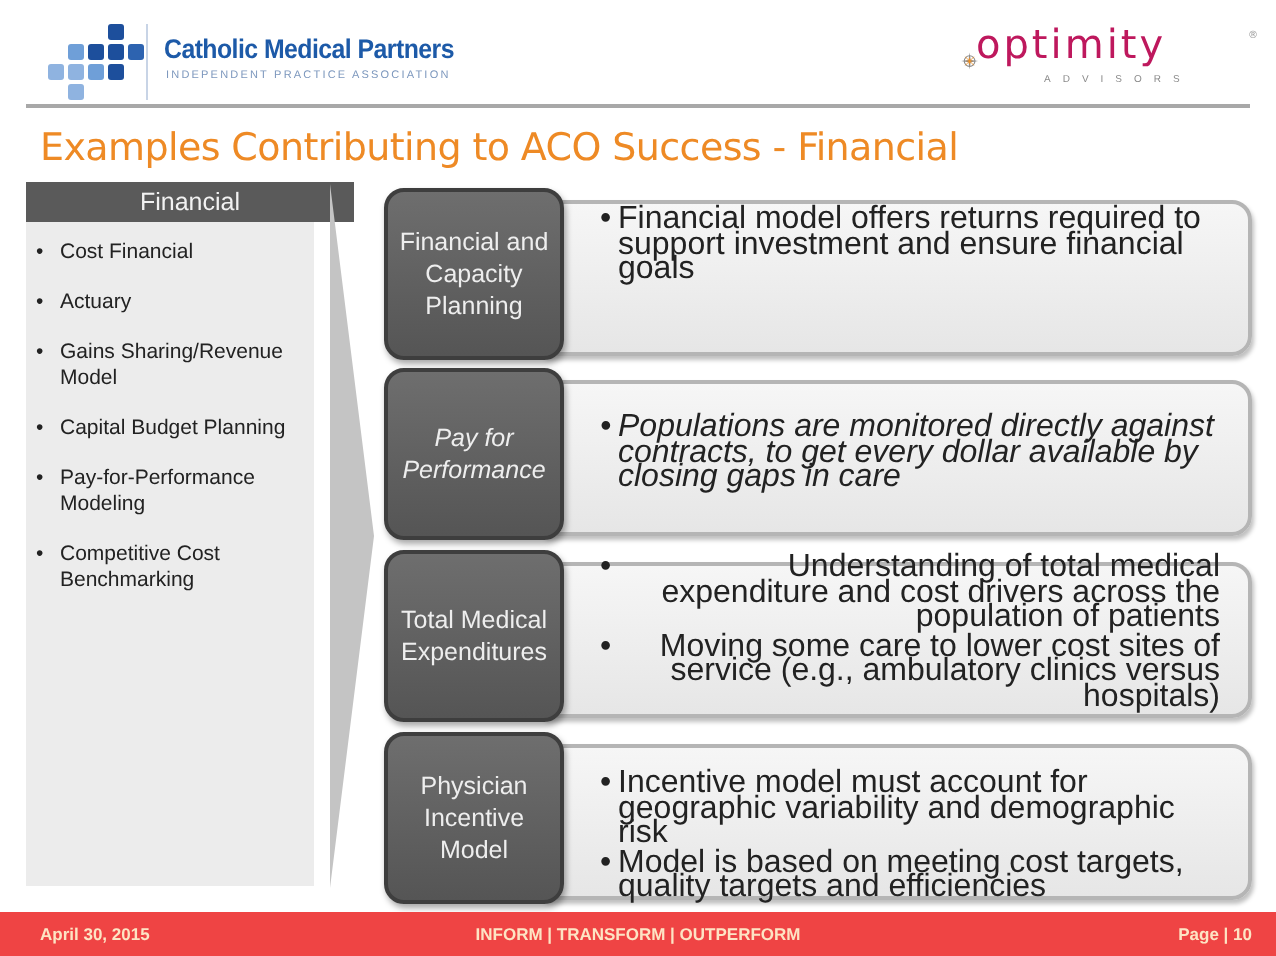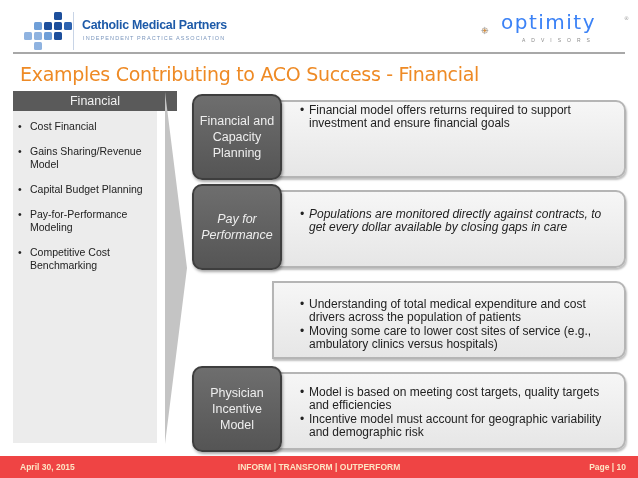--- a/index.html
+++ b/index.html
@@ -7,22 +7,22 @@
          font-family: "DejaVu Sans", "Liberation Sans", sans-serif; }
   .hdr-line { position:absolute; left:13px; top:52px; width:612px; height:2px; background:#a8a8a8; }
   .logo-cmp { position:absolute; left:14px; top:10px; width:66px; height:44px; }
   .sq { position:absolute; width:8px; height:8px; border-radius:1.5px; }
   .vsep { position:absolute; left:73px; top:12px; width:1px; height:38px; background:#c8d4e6; }
   .cmp-name { position:absolute; left:82px; top:17px; font-family:"Liberation Sans", sans-serif;
               font-weight:bold; font-size:13.5px; color:#1d5aa8; letter-spacing:-0.3px; transform:scaleX(0.92); transform-origin:left; }
   .cmp-sub { position:absolute; left:83px; top:35px; font-family:"Liberation Sans", sans-serif;
              font-size:5.5px; letter-spacing:1.1px; color:#7c97bd; }
   .opt-logo { position:absolute; left:480px; top:12px; width:150px; height:36px; }
-  .opt-word { position:absolute; left:501px; top:10px; font-family:"DejaVu Sans", sans-serif;
-              font-size:20px; color:#3b82f6; letter-spacing:1.5px; }
+  .opt-word { position:absolute; left:488px; top:10px; font-family:"DejaVu Sans", sans-serif;
+              font-size:20px; color:#be185d; letter-spacing:1.5px; }
   .opt-sub { position:absolute; left:522px; top:37px; font-family:"Liberation Sans", sans-serif;
              font-size:5px; letter-spacing:6px; color:#8a8a8a; }
   .opt-reg { position:absolute; left:624px; top:15px; font-size:5px; color:#999; }
   .title { position:absolute; left:20px; top:63px; font-family:"DejaVu Sans", sans-serif;
            font-size:19px; color:#ee8a25; letter-spacing:-0.3px; }
   .left-panel { position:absolute; left:13px; top:91px; width:144px; height:352px; background:#ececec; }
   .left-head { position:absolute; left:13px; top:91px; width:164px; height:20px; background:#5a5a5a;
                color:#f2f2f2; font-size:12.5px; text-align:center; line-height:20px;
                font-family:"Liberation Sans", sans-serif; }
   .left-list { position:absolute; left:18px; top:120px; width:138px; margin:0; padding:0; list-style:none;
@@ -33,21 +33,21 @@
   .row { position:absolute; left:192px; width:436px; height:88px; }
   .row .body { position:absolute; left:80px; top:6px; width:350px; height:74px;
                background:linear-gradient(#f6f6f6,#e6e6e6); border:2px solid #b5b5b5;
                border-radius:0 10px 10px 0; box-shadow:1px 2px 2px rgba(0,0,0,0.25); }
   .row .label { position:absolute; left:0; top:0; width:90px; height:86px; border-radius:10px;
                 background:linear-gradient(#6e6e6e,#555555); border:2px solid #3e3e3e;
                 box-shadow:1px 2px 3px rgba(0,0,0,0.35); color:#eeeeee;
                 display:flex; align-items:center; justify-content:center; text-align:center;
                 font-family:"Liberation Sans", sans-serif; font-size:12.5px; line-height:16px; box-sizing:border-box; padding:0 0; }
   .bullets { position:absolute; left:108px; margin:0; padding:0; list-style:none; width:310px;
-             font-family:"Liberation Sans", sans-serif; font-size:12px; color:#222; }
+             font-family:"Liberation Sans", sans-serif; font-size:16px; color:#222; }
   .bullets li { position:relative; padding-left:9px; line-height:12.5px; margin-bottom:2px; }
   .bullets li::before { content:"•"; position:absolute; left:0; top:0; }
   .footer { position:absolute; left:0; top:456px; width:638px; height:22px; background:#ef4444;
             color:#fde4c4; font-family:"Liberation Sans", sans-serif; font-size:8.5px; line-height:22px;font-weight:bold; }
   .footer .date { position:absolute; left:20px; }
   .footer .tag { position:absolute; left:0; width:638px; text-align:center; }
   .footer .page { position:absolute; right:12px; }
 </style>
 </head>
 <body>
@@ -80,20 +80,21 @@
 <div class="opt-sub">ADVISORS</div>
 
 <div class="hdr-line"></div>
 
 <h1 class="title" style="margin:0;font-weight:normal;text-align:right;">Examples Contributing to ACO Success - Financial</h1>
 
 <div class="left-panel"></div>
 <div class="left-head">Financial</div>
 <ul class="left-list">
   <li>Cost Financial</li>
+  <li>Actuary</li>
   <li>Gains Sharing/Revenue Model</li>
   <li>Capital Budget Planning</li>
   <li>Pay-for-Performance Modeling</li>
   <li>Competitive Cost Benchmarking</li>
 </ul>
 
 <svg class="arrow" viewBox="0 0 22 352" preserveAspectRatio="none">
   <polygon points="0,0 22,176 0,352" fill="#c4c4c4"></polygon>
 </svg>
 
@@ -108,32 +109,33 @@
 <div class="row" style="top:184px;font-style:italic;">
   <div class="body"></div>
   <div class="label">Pay for Performance</div>
   <ul class="bullets" style="top:24px;">
     <li>Populations are monitored directly against contracts, to get every dollar available by closing gaps in care</li>
   </ul>
 </div>
 
 <div class="row" style="top:275px;">
   <div class="body"></div>
-  <ul class="bullets" style="top:23px;">
+  <div class="label">Total Medical Expenditures</div>
+  <ul class="bullets" style="top:3px;text-align:right;">
     <li>Understanding of total medical expenditure and cost drivers across the population of patients</li>
     <li>Moving some care to lower cost sites of service (e.g., ambulatory clinics versus hospitals)</li>
   </ul>
 </div>
 
 <div class="row" style="top:366px;">
   <div class="body"></div>
   <div class="label">Physician Incentive Model</div>
   <ul class="bullets" style="top:20px;">
+    <li>Incentive model must account for geographic variability and demographic risk</li>
     <li>Model is based on meeting cost targets, quality targets and efficiencies</li>
-    <li>Incentive model must account for geographic variability and demographic risk</li>
   </ul>
 </div>
 
 <div class="footer">
   <span class="date">April 30, 2015</span>
   <span class="tag">INFORM | TRANSFORM | OUTPERFORM</span>
   <span class="page">Page | 10</span>
 </div>
 
 </body></html>

